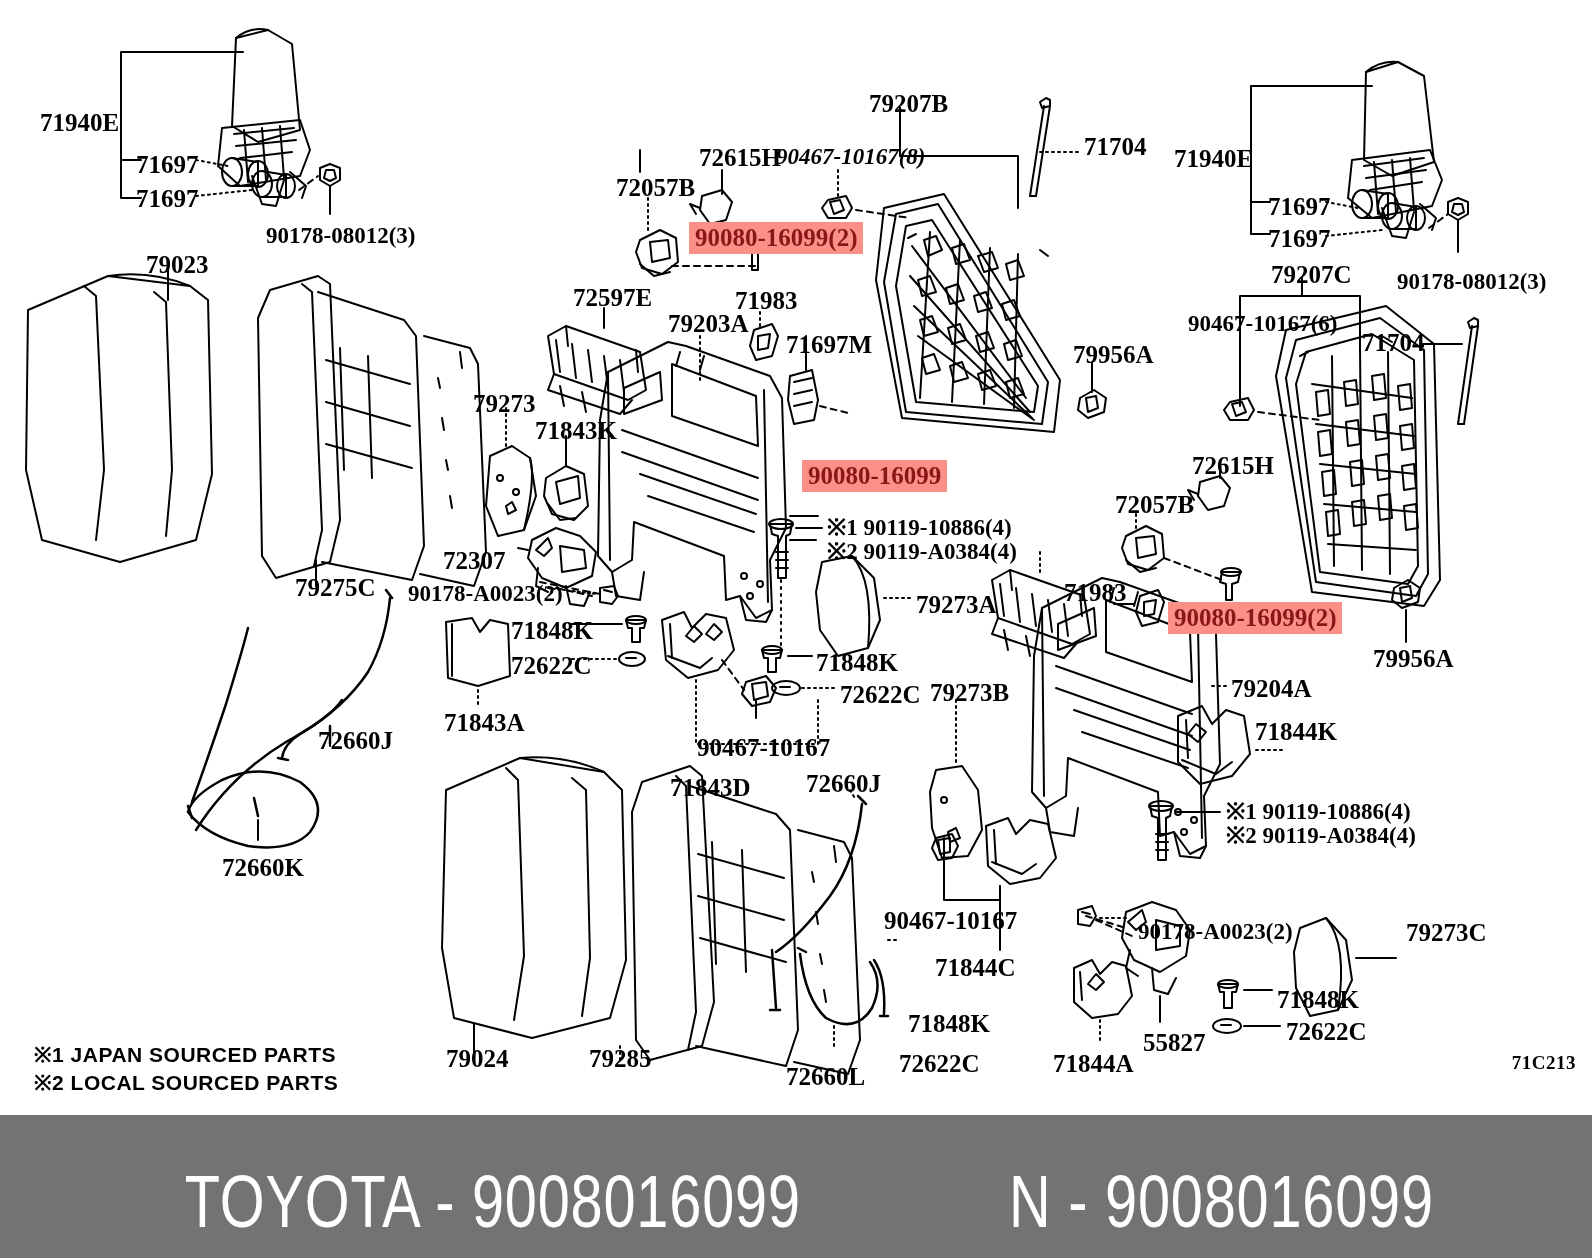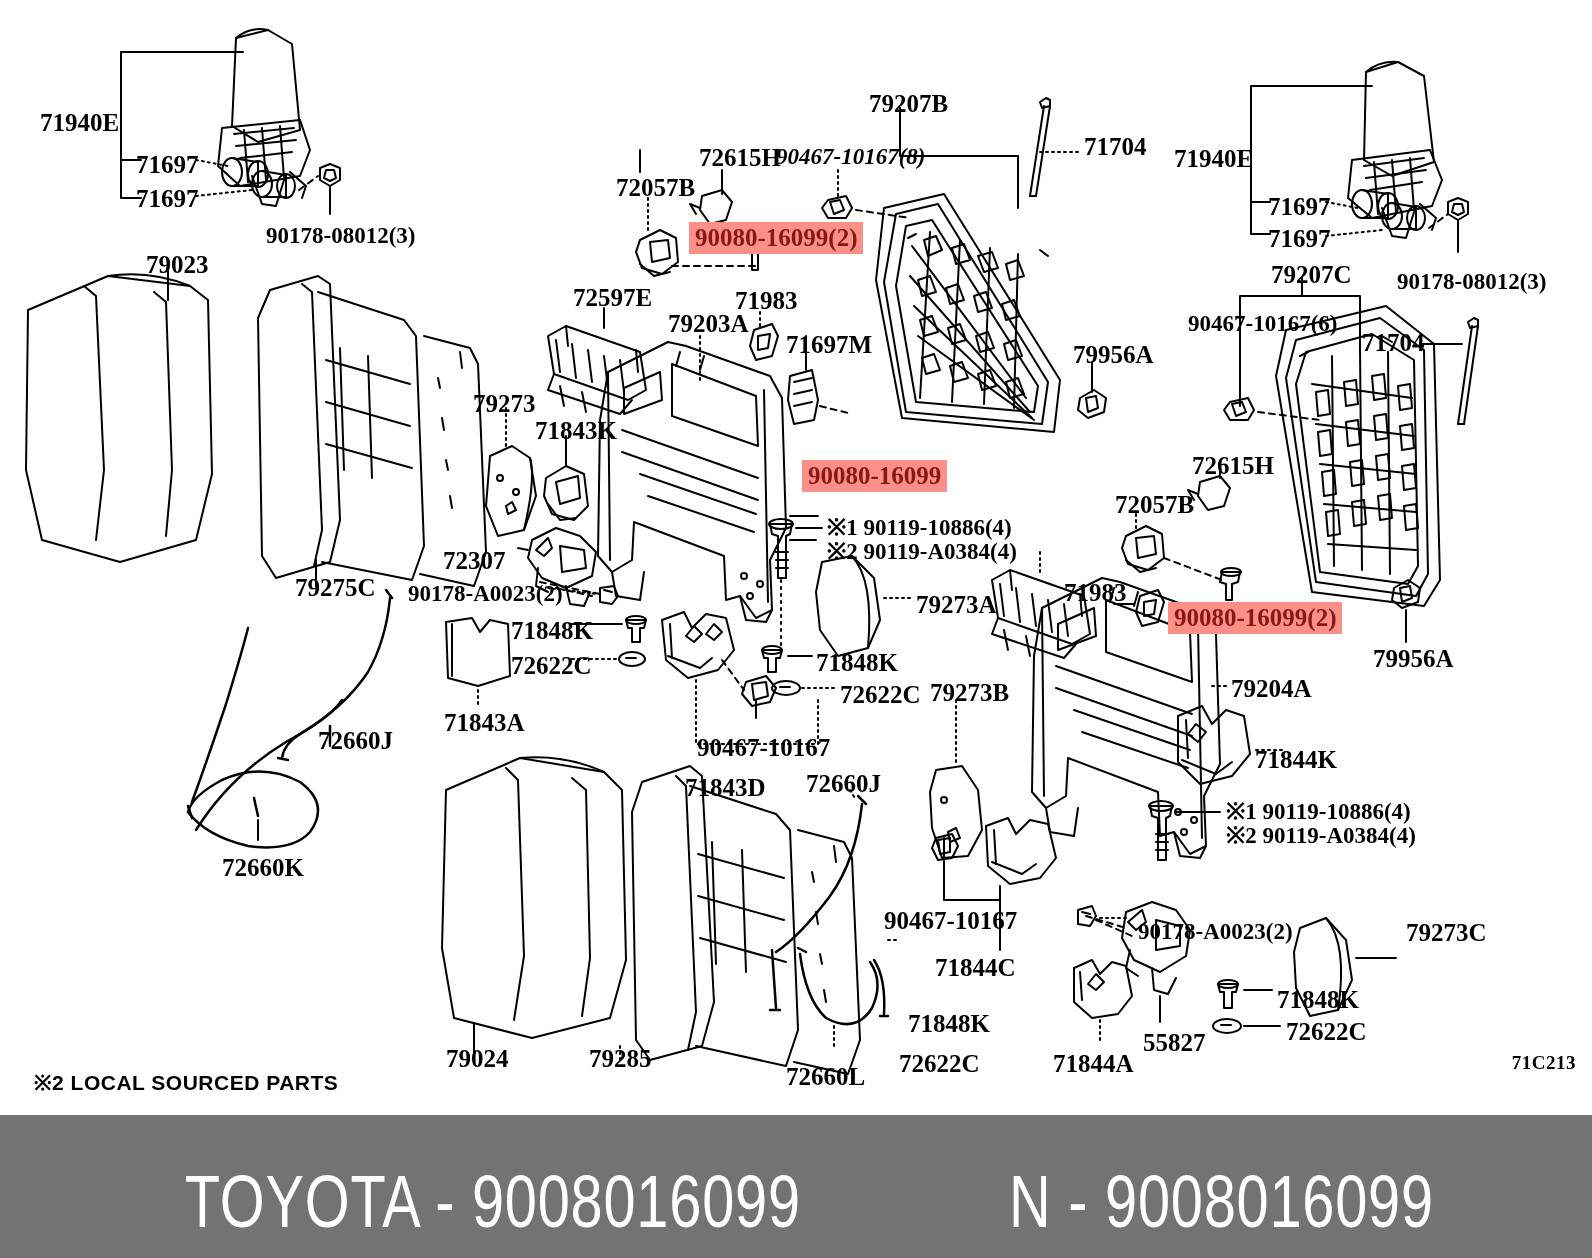--- a/index.html
+++ b/index.html
@@ -577,21 +577,21 @@
       <div class="lbl" style="left: 869px; top: 91px;">79207B</div>
       <div class="lbl" style="left: 1084px; top: 134px;">71704</div>
       <div class="lbl" style="left: 1073px; top: 342px;">79956A</div>
       <div class="lbl sm" style="left: 827px; top: 516px;">※1 90119-10886(4)</div>
       <div class="lbl sm" style="left: 827px; top: 540px;">※2 90119-A0384(4)</div>
       <div class="lbl" style="left: 916px; top: 592px;">79273A</div>
       <div class="lbl" style="left: 816px; top: 650px;">71848K</div>
       <div class="lbl" style="left: 840px; top: 682px;">72622C</div>
       <div class="lbl" style="left: 930px; top: 680px;">79273B</div>
       <div class="lbl" style="left: 697px; top: 735px;">90467-10167</div>
-      <div class="lbl" style="left: 685px; top: 775px;">71843D</div>
+      <div class="lbl" style="left: 670px; top: 775px;">71843D</div>
       <div class="lbl" style="left: 806px; top: 771px;">72660J</div>
       <div class="lbl" style="left: 446px; top: 1046px;">79024</div>
       <div class="lbl" style="left: 589px; top: 1046px;">79285</div>
       <div class="lbl" style="left: 786px; top: 1064px;">72660L</div>
       <div class="lbl" style="left: 884px; top: 908px;">90467-10167</div>
       <div class="lbl" style="left: 935px; top: 955px;">71844C</div>
       <div class="lbl" style="left: 908px; top: 1011px;">71848K</div>
       <div class="lbl" style="left: 899px; top: 1051px;">72622C</div>
       <div class="lbl" style="left: 1053px; top: 1051px;">71844A</div>
       <div class="lbl" style="left: 1143px; top: 1030px;">55827</div>
@@ -604,31 +604,32 @@
       <div class="lbl" style="left: 1268px; top: 226px;">71697</div>
       <div class="lbl sm" style="left: 1397px; top: 270px;">90178-08012(3)</div>
       <div class="lbl" style="left: 1271px; top: 262px;">79207C</div>
       <div class="lbl sm" style="left: 1188px; top: 312px;">90467-10167(6)</div>
       <div class="lbl" style="left: 1362px; top: 330px;">71704</div>
       <div class="lbl" style="left: 1192px; top: 453px;">72615H</div>
       <div class="lbl" style="left: 1115px; top: 492px;">72057B</div>
       <div class="lbl" style="left: 1064px; top: 580px;">71983</div>
       <div class="lbl" style="left: 1373px; top: 646px;">79956A</div>
       <div class="lbl" style="left: 1231px; top: 676px;">79204A</div>
-      <div class="lbl" style="left: 1255px; top: 747px;">71844K</div>
+      <div class="lbl" style="left: 1255px; top: 719px;">71844K</div>
       <div class="lbl sm" style="left: 1226px; top: 800px;">※1 90119-10886(4)</div>
       <div class="lbl sm" style="left: 1226px; top: 824px;">※2 90119-A0384(4)</div>
     </div>
 
   <div id="highlights">
       <div class="hl" style="left: 689px; top: 222px; background: rgb(250, 144, 136); color: rgb(139, 22, 22);">90080-16099(2)</div>
       <div class="hl" style="left: 802px; top: 460px; background: rgb(250, 144, 136); color: rgb(139, 22, 22);">90080-16099</div>
       <div class="hl" style="left: 1168px; top: 602px; background: rgb(250, 144, 136); color: rgb(139, 22, 22);">90080-16099(2)</div>
     </div>
 
+  <div class="note" style="left:34px;top:1040px;">※1 JAPAN SOURCED PARTS</div>
   <div class="note" style="left:34px;top:1068px;">※2 LOCAL SOURCED PARTS</div>
 
   <div id="diagid">71C213</div>
 
   <div id="footer" style="background: #737373; margin-top: 29px;">
     <span class="fitem" style="color: rgb(255, 255, 255);">TOYOTA - 9008016099</span>
     <span class="fitem" style="color: rgb(255, 255, 255);">N - 9008016099</span>
   </div>
 
 </div>

